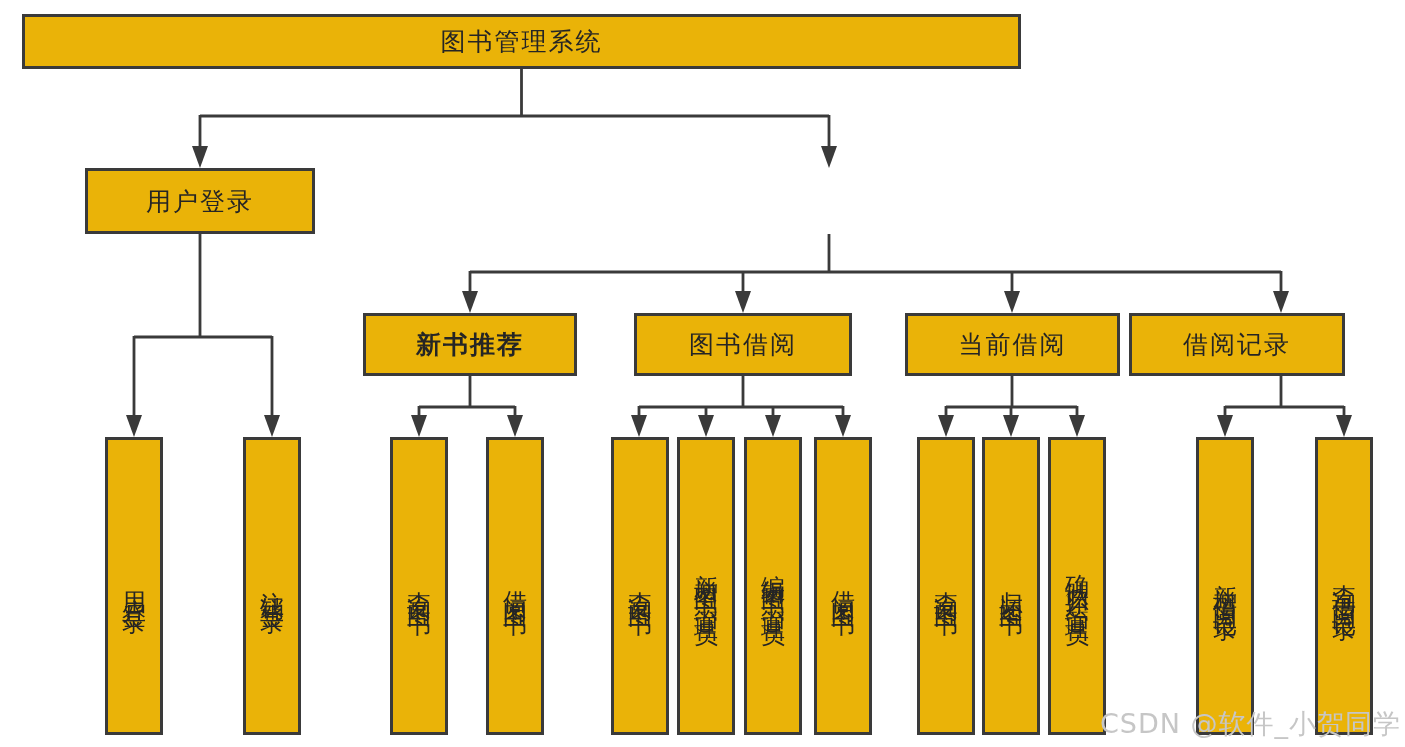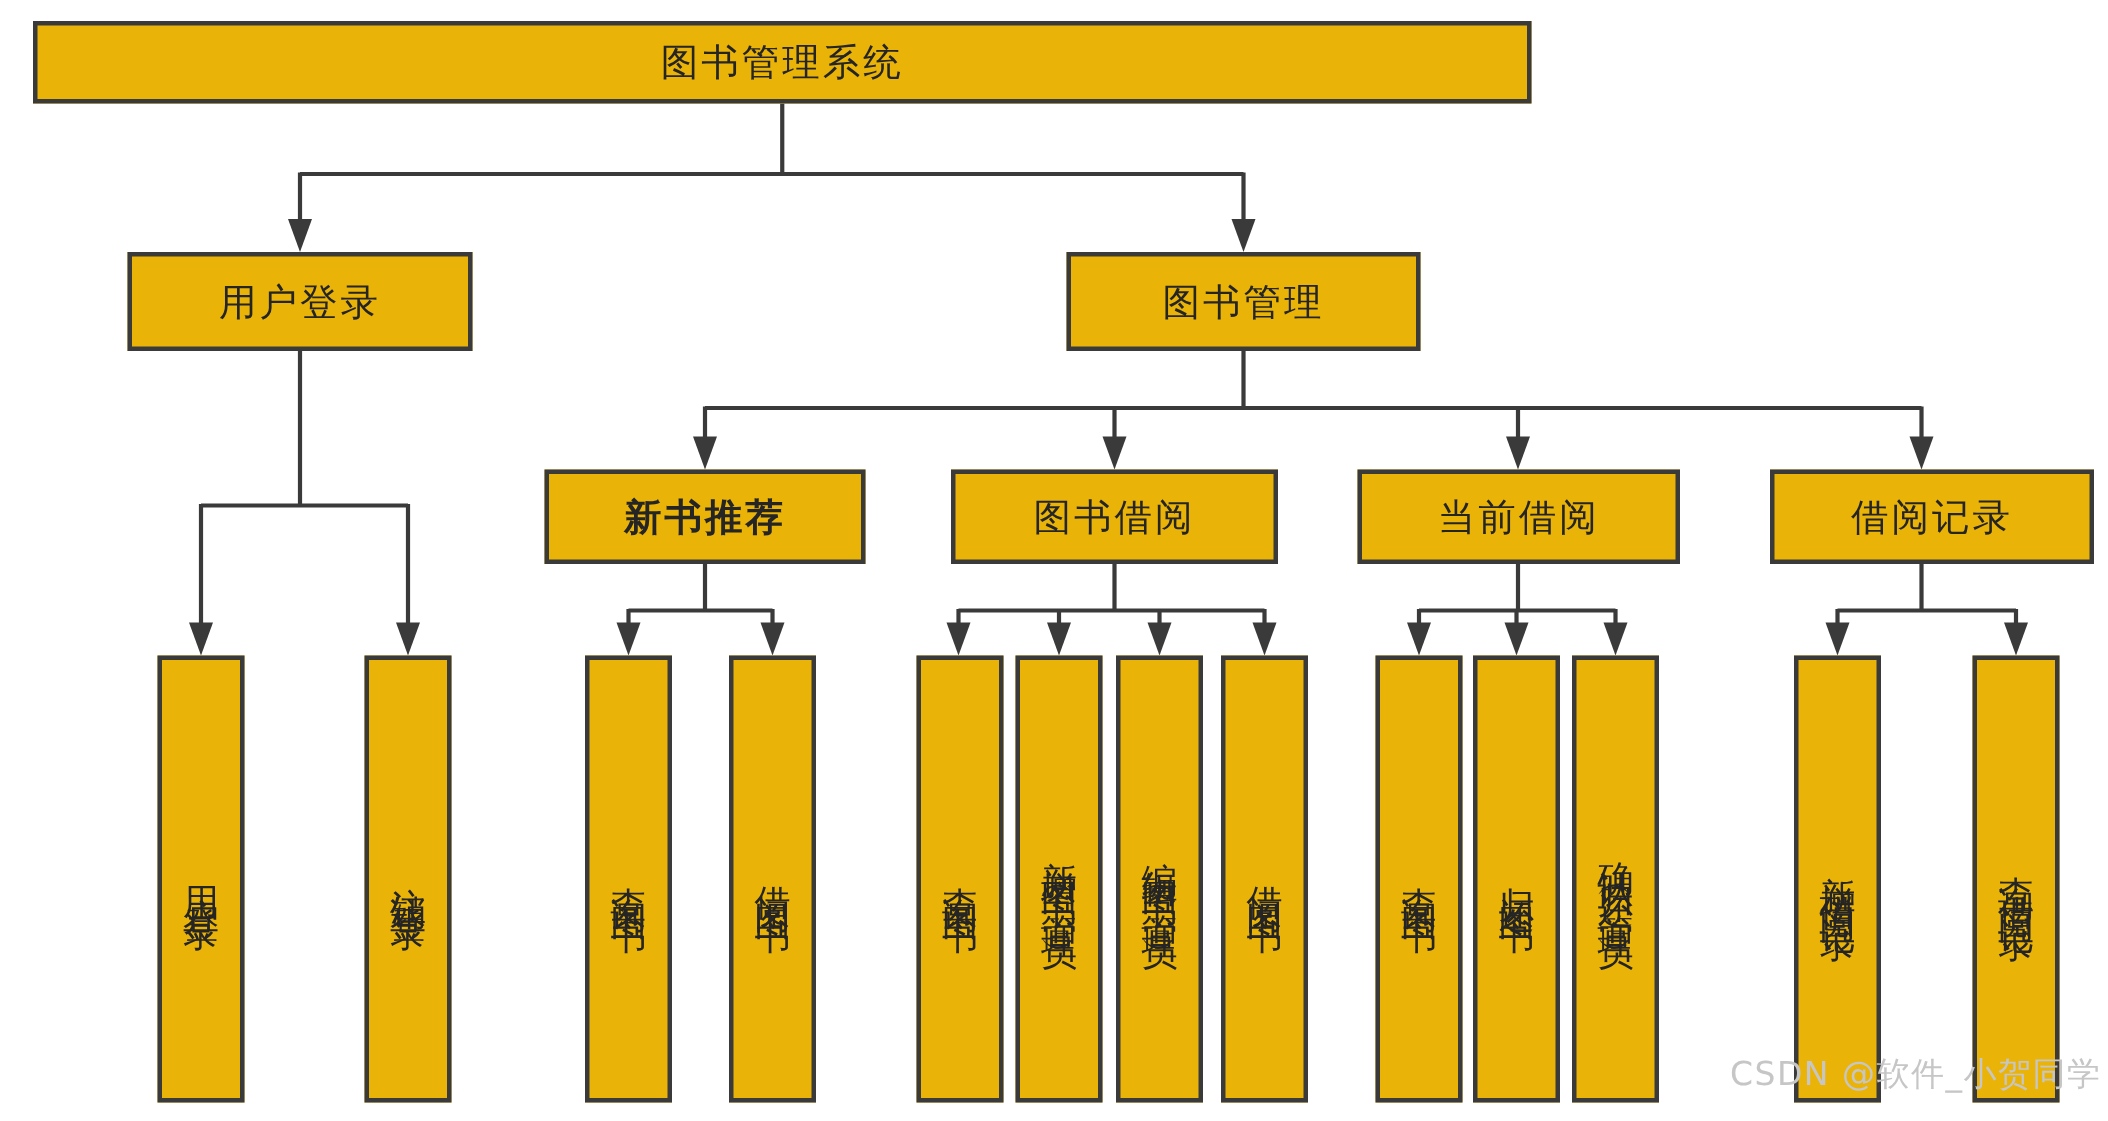--- a/index.html
+++ b/index.html
@@ -54,40 +54,40 @@
     line-height: 1;
     white-space: nowrap;
   }
   .root    { left: 22px;   top: 14px;  width: 999px; height: 55px; }
   .lvl2-a  { left: 85px;   top: 168px; width: 230px; height: 66px; }
   .lvl2-b  { left: 711px;  top: 168px; width: 236px; height: 66px; }
   .lvl3    { top: 313px; height: 63px; }
   .lvl3-a  { left: 363px;  width: 214px; font-weight: bold; }
   .lvl3-b  { left: 634px;  width: 218px; }
   .lvl3-c  { left: 905px;  width: 215px; }
-  .lvl3-d  { left: 1180px; width: 216px; }
+  .lvl3-d  { left: 1129px; width: 216px; }
   .leaf    { top: 437px; width: 58px; height: 298px; }
   .lf1  { left: 105px; }
   .lf2  { left: 243px; }
   .lf3  { left: 390px; }
   .lf4  { left: 486px; }
   .lf5  { left: 611px; }
   .lf6  { left: 677px; }
   .lf7  { left: 744px; }
   .lf8  { left: 814px; }
   .lf9  { left: 917px; }
   .lf10 { left: 982px; }
   .lf11 { left: 1048px; }
   .lf12 { left: 1196px; }
   .lf13 { left: 1315px; }
   .watermark {
     position: absolute;
     right: 4px;
-    bottom: 16px;
-    font-size: 22px;
+    bottom: 5px;
+    font-size: 27px;
     letter-spacing: 1px;
     color: var(--color-watermark, #c6c6c6);
     z-index: 5;
     white-space: nowrap;
   }
 </style>
 </head>
 <body>
 
 <div class="canvas">
@@ -142,23 +142,20 @@
     </g>
   </svg>
 
   <div class="box root">
     <span class="h-label">图书管理系统</span>
   </div>
 
   <div class="box lvl2-a">
     <span class="h-label">用户登录</span>
   </div>
-  <div class="box lvl2-b">
-    <span class="h-label">图书管理</span>
-  </div>
 
   <div class="box lvl3 lvl3-a">
     <span class="h-label">新书推荐</span>
   </div>
   <div class="box lvl3 lvl3-c">
     <span class="h-label">当前借阅</span>
   </div>
   <div class="box lvl3 lvl3-b">
     <span class="h-label">图书借阅</span>
   </div>

